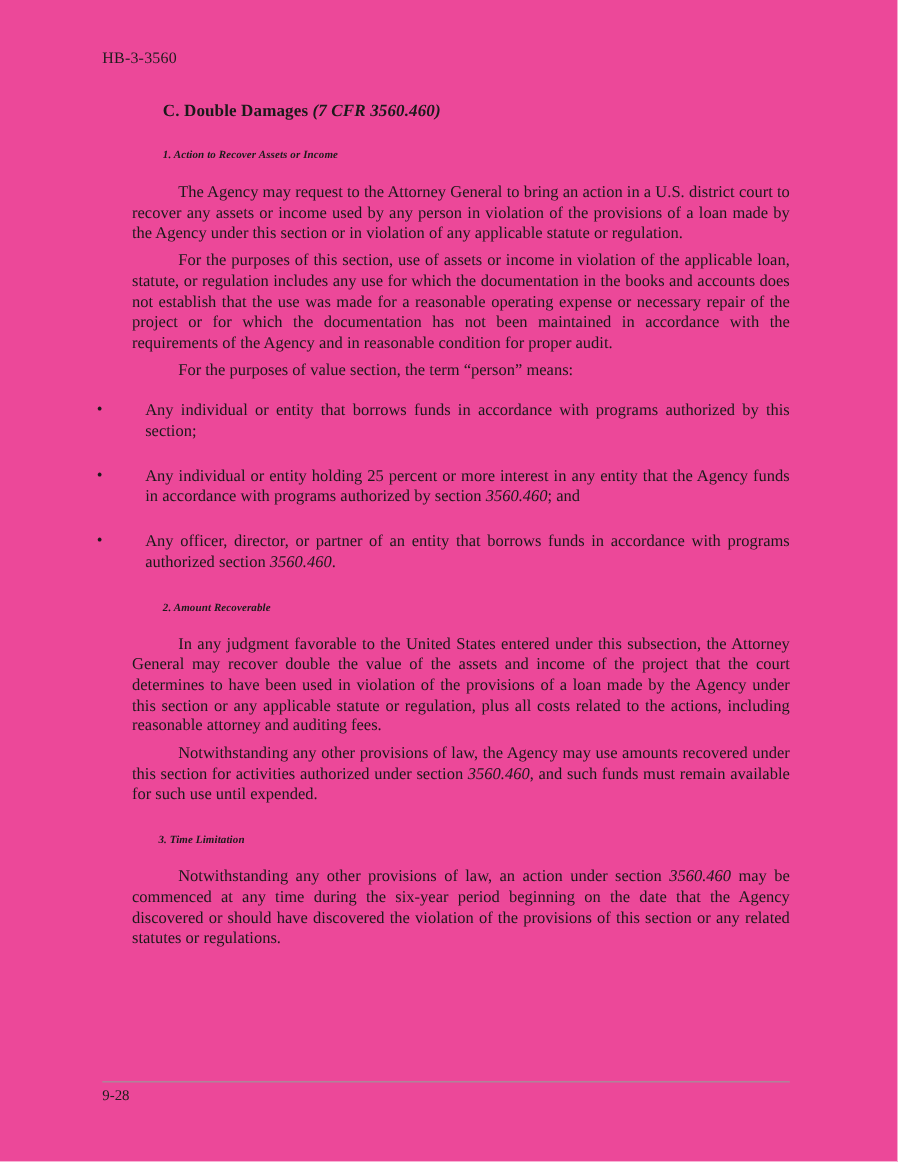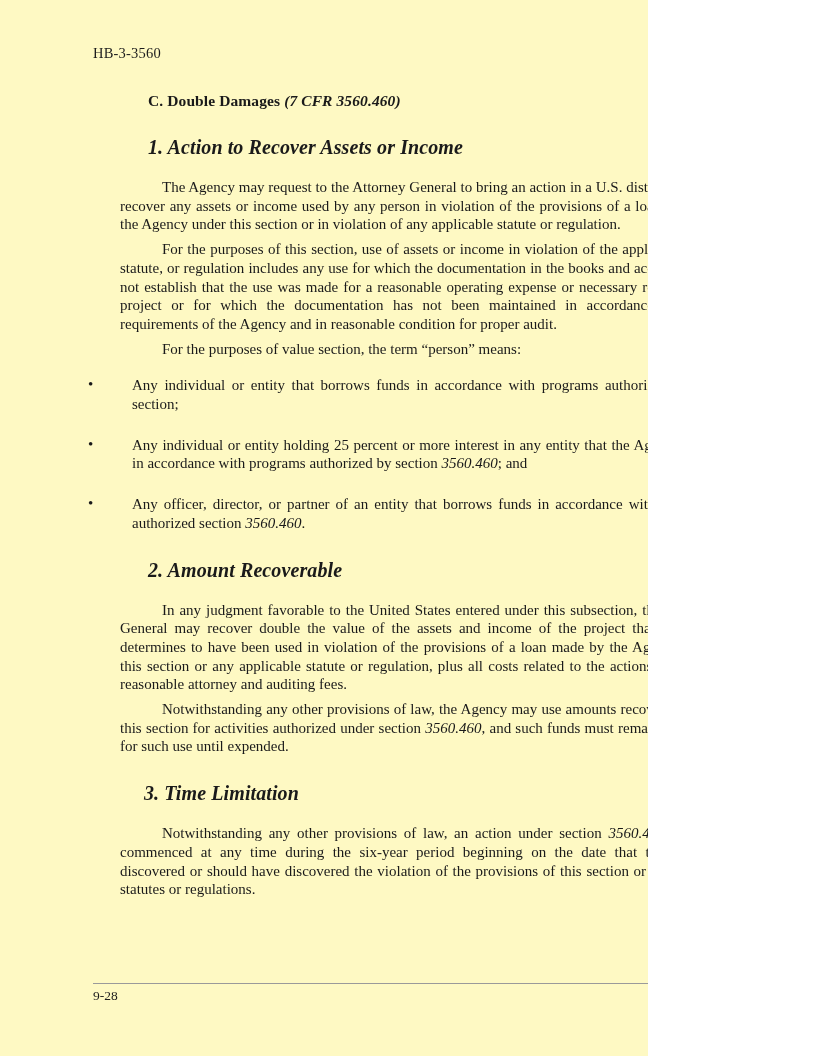--- a/index.html
+++ b/index.html
@@ -6,23 +6,23 @@
     margin: 0;
     padding: 0;
     background: #ffffff;
   }
   body {
     font-family: "Liberation Serif", "DejaVu Serif", serif;
     color: #1a1a1a;
   }
   .page {
     position: relative;
-    width: 648px;
+    width: 816px;
     height: 1056px;
-    background: #fef9c3;
+    background: #ec4899;
     overflow: hidden;
     box-sizing: border-box;
   }
   .running-head {
     position: absolute;
     left: 93px;
     top: 45px;
     font-size: 14.5px;
     letter-spacing: 0.2px;
     color: #1d1d1d;
@@ -38,21 +38,21 @@
     font-weight: bold;
     margin: 0 0 0 28px;
     padding-top: 4px;
     letter-spacing: 0.1px;
   }
   .h-section .cfr {
     font-style: italic;
     font-weight: bold;
   }
   .h-sub {
-    font-size: 20px;
+    font-size: 10px;
     font-weight: bold;
     font-style: italic;
     margin: 26px 0 0 28px;
     letter-spacing: 0.1px;
   }
   .h-sub.tight {
     margin-left: 24px;
   }
   p.body {
     font-size: 15px;

